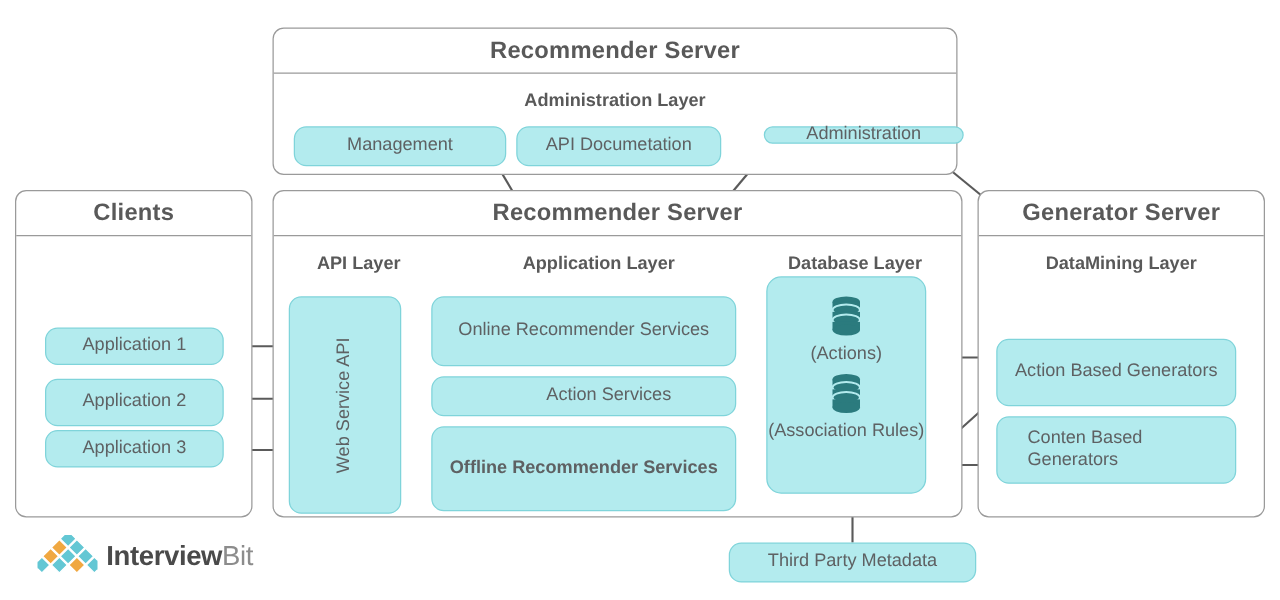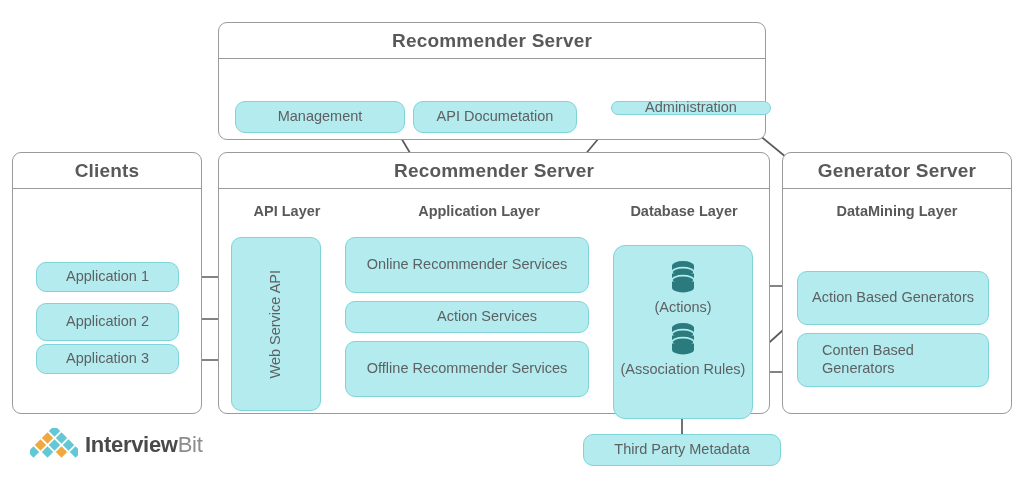--- a/index.html
+++ b/index.html
@@ -185,20 +185,21 @@
 
       <path d="M792,372 L752,372" marker-end="url(#ah)"></path>
 
       <path d="M682,434 L682,404" marker-end="url(#ah)"></path>
     </g>
   </svg>
 
   <div class="panel" style="left:218px; top:22px; width:548px; height:118px;">
     <div class="panel-title">Recommender Server</div>
     <div class="panel-body">
+      <div class="layer-label" style="left:0; top:14px; width:100%;">Administration Layer</div>
       <div class="node" style="left:16px; top:42px; width:170px; height:32px;">Management</div>
       <div class="node" style="left:194px; top:42px; width:164px; height:32px;">API Documetation</div>
       <div class="node" style="left:392px; top:42px; width:160px; height:14px;">Administration</div>
     </div>
   </div>
 
   <div class="panel" style="left:12px; top:152px; width:190px; height:262px;">
     <div class="panel-title">Clients</div>
     <div class="panel-body">
       <div class="node" style="left:23px; top:73px; width:143px; height:30px;">Application 1</div>
@@ -213,23 +214,23 @@
       <div class="layer-label" style="left:8px; top:14px; width:120px;">API Layer</div>
       <div class="layer-label" style="left:140px; top:14px; width:240px;">Application Layer</div>
       <div class="layer-label" style="left:390px; top:14px; width:150px;">Database Layer</div>
 
       <div class="node" style="left:12px; top:48px; width:90px; height:174px;">
         <span class="node-vertical">Web Service API</span>
       </div>
 
       <div class="node" style="left:126px; top:48px; width:244px; height:56px;">Online Recommender Services</div>
       <div class="node" style="left:126px; top:112px; width:244px; height:32px;padding-left:40px;">Action Services</div>
-      <div class="node" style="left:126px; top:152px; width:244px; height:56px;">Offline Recommender Services</div>
-
-      <div class="db-box" style="left:394px; top:56px; width:140px; height:174px;">
+      <div class="node" style="left:126px; top:152px; width:244px; height:68px;font-weight:bold;">Offline Recommender Services</div>
+
+      <div class="db-box" style="left:394px; top:32px; width:128px; height:174px;">
         <div class="db-entry">
           <svg class="db-icon" width="30" height="36" viewBox="0 0 30 36">
             <g fill="#2b7b7e">
               <ellipse cx="15" cy="5.5" rx="11" ry="4.4"></ellipse>
               <rect x="4" y="5.5" width="22" height="6.5"></rect>
               <ellipse cx="15" cy="12" rx="11" ry="4.4" fill="#2b7b7e" stroke="#b3ebee" stroke-width="1.6"></ellipse>
               <rect x="4" y="13.5" width="22" height="6.5"></rect>
               <ellipse cx="15" cy="20" rx="11" ry="4.4" fill="#2b7b7e" stroke="#b3ebee" stroke-width="1.6"></ellipse>
               <rect x="4" y="21.5" width="22" height="6.5"></rect>
               <ellipse cx="15" cy="28" rx="11" ry="4.4"></ellipse>

